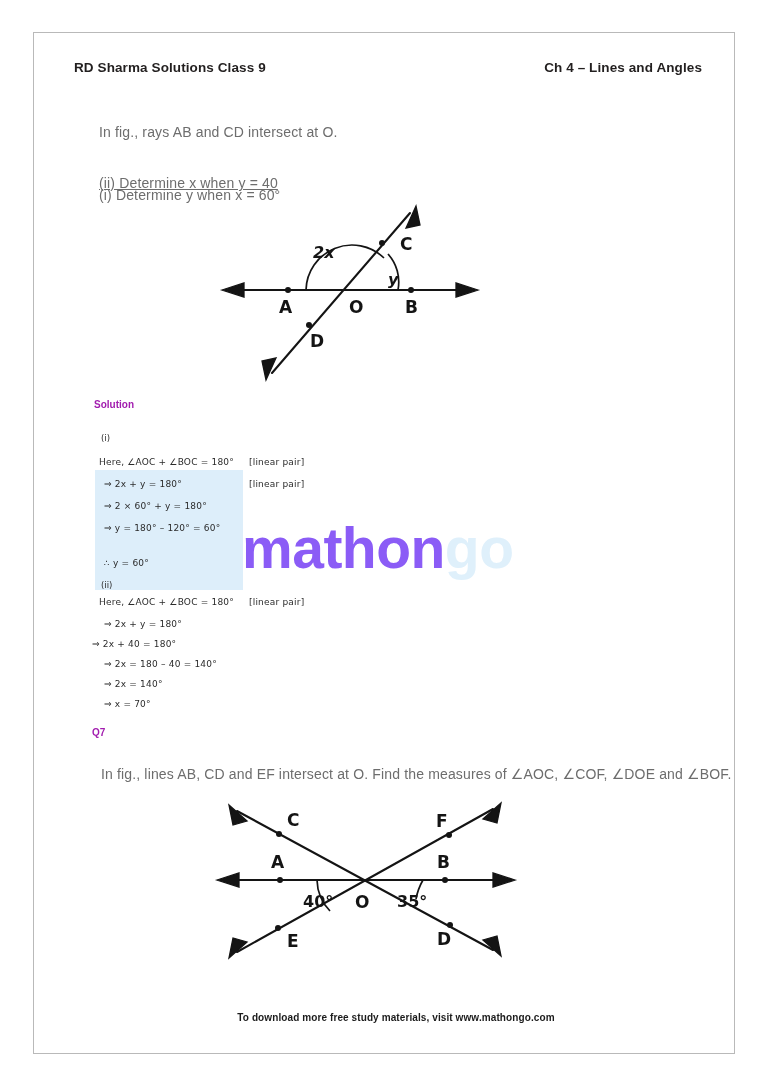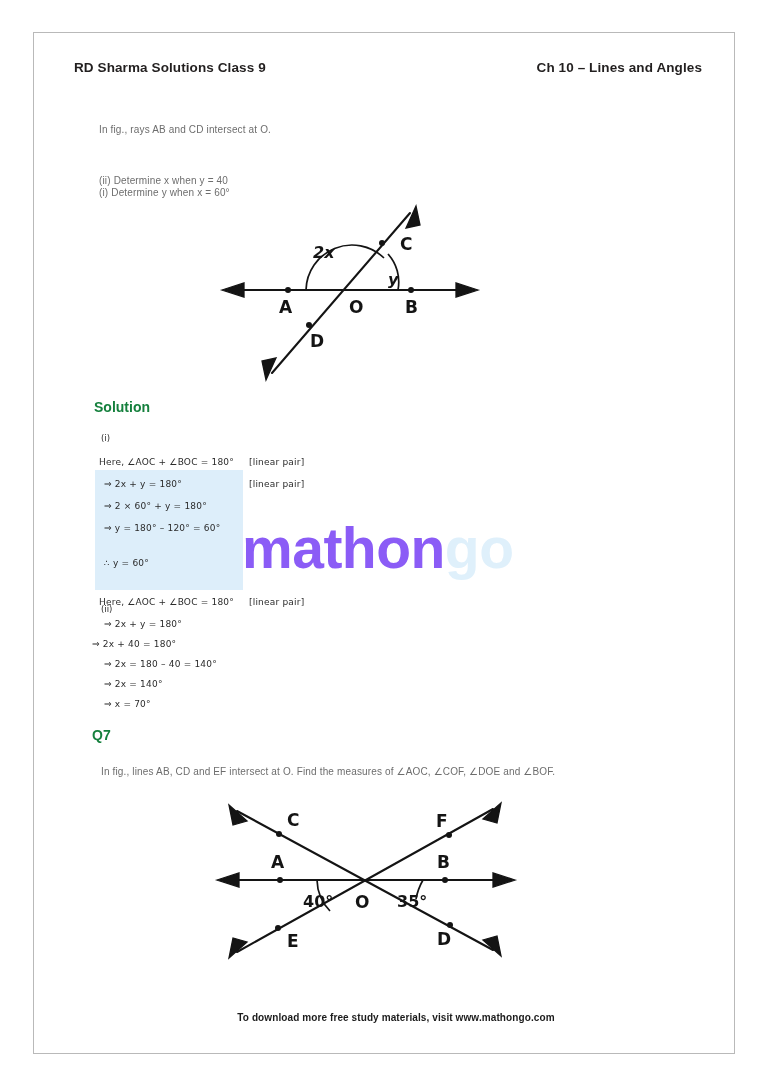--- a/index.html
+++ b/index.html
@@ -68,32 +68,32 @@
     font-size: 13.5px;
     font-weight: bold;
     color: #221f1f;
     letter-spacing: .1px;
     padding-left: 12px;
   }
 
   
   .body-text {
     position: absolute;
-    font-size: 10px;
+    font-size: 14px;
     color: #6d6d6d;
     letter-spacing: .15px;
     z-index: 4;
     white-space: nowrap;
   }
 
   .sec-head {
     position: absolute;
-    font-size: 14px;
-    font-weight: bold;
-    color: #15803d;
+    font-size: 10px;
+    font-weight: bold;
+    color: #a21caf;
     z-index: 4;
   }
 
   
   #solution-highlight {
     position: absolute;
     left: 95px;
     top: 470px;
     width: 148px;
     height: 120px;
@@ -152,26 +152,26 @@
 <svg id="wm-slashes" viewBox="0 0 110 70">
   <g fill="#ffffff">
     <polygon points="16,62 36,8 48,8 28,62"></polygon>
     <polygon points="42,62 62,8 74,8 54,62"></polygon>
     <circle cx="22" cy="58" r="6"></circle>
   </g>
 </svg>
 
 <div id="header">
   <span class="hdr-txt">RD Sharma Solutions Class 9</span>
-  <span class="hdr-txt">Ch 10 – Lines and Angles</span>
+  <span class="hdr-txt">Ch 4 – Lines and Angles</span>
 </div>
 
 <div class="body-text" style="left:99px; top:124px;">In fig., rays AB and CD intersect at O.</div>
 <div class="body-text" style="left:99px; top:151px;margin-top:36px;">(i) Determine y when x = 60°</div>
-<div class="body-text" style="left:99px; top:175px;">(ii) Determine x when y = 40</div>
+<div class="body-text" style="left:99px; top:175px;text-decoration:underline;">(ii) Determine x when y = 40</div>
 
 <svg class="figure" style="left:210px; top:195px;" width="280" height="195" viewBox="0 0 280 195">
   <g stroke="#141414" stroke-width="2.1" fill="none" stroke-linecap="round">
 
     <line x1="22" y1="95" x2="258" y2="95"></line>
 
     <line x1="62" y1="178" x2="200" y2="18"></line>
   </g>
 
   <g fill="#141414" stroke="#141414" stroke-width="1.3">
@@ -213,21 +213,21 @@
 
 <div class="math-line" style="left:104px; top:479px;">⇒ 2x + y = 180°</div>
 <div class="math-line" style="left:249px; top:479px;">[linear pair]</div>
 
 <div class="math-line" style="left:104px; top:501px;">⇒ 2 × 60° + y = 180°</div>
 
 <div class="math-line" style="left:104px; top:523px;">⇒ y = 180° – 120° = 60°</div>
 
 <div class="math-line" style="left:104px; top:558px;">∴ y = 60°</div>
 
-<div class="roman" style="left:101px; top:604px;text-align:right;">(ii)</div>
+<div class="roman" style="left:101px; top:580px;text-align:right;">(ii)</div>
 
 <div class="math-line" style="left:99px; top:597px;">Here, ∠AOC + ∠BOC = 180°</div>
 <div class="math-line" style="left:249px; top:597px;">[linear pair]</div>
 
 <div class="math-line" style="left:104px; top:619px;">⇒ 2x + y = 180°</div>
 <div class="math-line" style="left:92px; top:639px;">⇒ 2x + 40 = 180°</div>
 <div class="math-line" style="left:104px; top:659px;">⇒ 2x = 180 – 40 = 140°</div>
 <div class="math-line" style="left:104px; top:679px;">⇒ 2x = 140°</div>
 <div class="math-line" style="left:104px; top:699px;">⇒ x = 70°</div>
 

